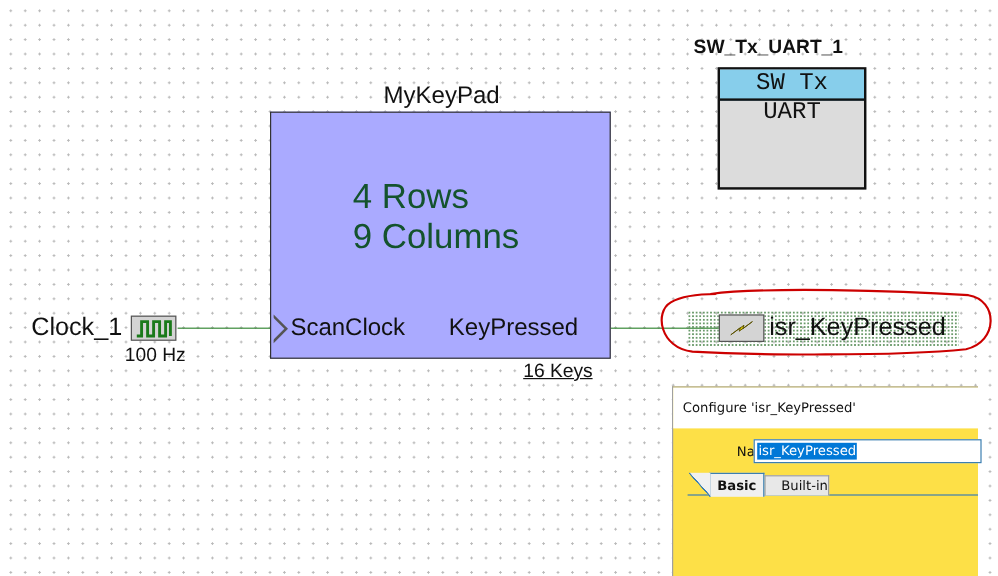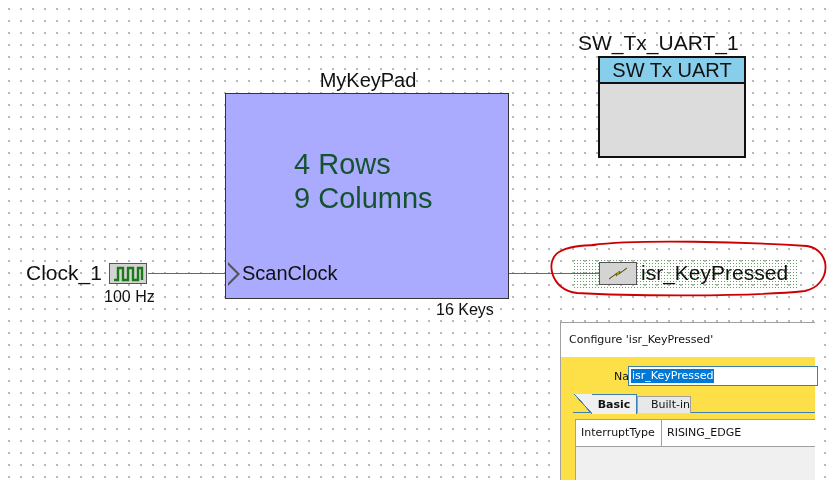--- a/index.html
+++ b/index.html
@@ -21,25 +21,25 @@
 
   
   .kp-name { left:226px; width:284px; top:69px; text-align:center; font-size:20px; color:#111; }
   .kp-box { left:225px; top:93px; width:284px; height:206px; background:#aaaaff; border:1px solid #333; box-sizing:border-box; }
   .kp-header { position:absolute; left:0; top:0; right:0; height:26px; background:#00bb00; border-bottom:1px solid #333; text-align:center; font-size:20px; line-height:26px; color:#111; }
   .kp-rows { position:absolute; left:68px; top:53px; font-size:29px; line-height:34px; color:#14532d; }
   .kp-clk-pin { position:absolute; left:2px; top:168px; width:0; height:0; border-top:12px solid transparent; border-bottom:12px solid transparent; border-left:12px solid #555; }
   .kp-clk-pin::after { content:""; position:absolute; left:-13px; top:-10px; border-top:10px solid transparent; border-bottom:10px solid transparent; border-left:10px solid #aaaaff; }
   .kp-scan { position:absolute; left:16px; top:168px; font-size:20px; color:#111; }
   .kp-keypressed { position:absolute; left:148px; top:168px; font-size:20px; color:#111; }
-  .kp-keys { left:436px; top:301px; font-size:16px; color:#111; }
+  .kp-keys { left:436px; top:301px; font-size:16px; color:#111;text-decoration:underline; }
 
   
-  .uart-name { left:578px; top:31px; font-size:21px; color:#111; }
-  .uart-box { left:598px; top:56px; width:148px; height:102px; background:#dcdcdc; border:2px solid #111; box-sizing:border-box; }
+  .uart-name { left:578px; top:31px; font-size:16px; color:#111;font-weight:bold; }
+  .uart-box { left:598px; top:56px; width:124px; height:102px; background:#dcdcdc; border:2px solid #111; box-sizing:border-box;font-family:Liberation Mono, monospace; }
   .uart-header { position:absolute; left:0; top:0; right:0; height:24px; background:#87ceeb; border-bottom:2px solid #111; text-align:center; font-size:20px; line-height:24px; color:#111; }
 
   
   .isr-area { left:573px; top:259px; width:226px; height:30px;
     background-image: radial-gradient(circle, #6a9a6a 0.7px, transparent 1px);
     background-size: 3px 3px; }
   .isr-icon { left:599px; top:262px; width:38px; height:23px; background:#d4d4d4; border:1px solid #555; box-sizing:border-box; }
   .isr-label { left:641px; top:261px; font-size:21px; color:#111; }
   .isr-circle { left:547px; top:240px; width:285px; height:57px; }
 
@@ -74,20 +74,21 @@
 <div class="abs clock-freq">100 Hz</div>
 
 <div class="abs kp-name">MyKeyPad</div>
 <div class="abs kp-box">
   <div class="kp-rows">
     <div>4 Rows</div>
     <div>9 Columns</div>
   </div>
   <div class="kp-clk-pin"></div>
   <div class="kp-scan">ScanClock</div>
+  <div class="kp-keypressed">KeyPressed</div>
 </div>
 <div class="abs kp-keys">16 Keys</div>
 
 <div class="abs uart-name">SW_Tx_UART_1</div>
 <div class="abs uart-box">
   <div class="uart-header">SW Tx UART</div>
 </div>
 
 <div class="abs isr-area"></div>
 <div class="abs isr-icon">
@@ -102,20 +103,13 @@
 
 <div class="abs dlg">
   <div class="dlg-title">Configure 'isr_KeyPressed'</div>
   <div class="dlg-name-label">Name:</div>
   <div class="dlg-name-input">
     <span class="dlg-name-sel">isr_KeyPressed</span>
   </div>
   <div class="dlg-tabline"></div>
   <div class="tab-basic">Basic</div>
   <div class="tab-builtin">Built-in</div>
-  <div class="grid">
-    <div class="grid-row">
-      <div class="grid-key">InterruptType</div>
-      <div class="grid-sep"></div>
-      <div class="grid-val">RISING_EDGE</div>
-    </div>
-  </div>
 </div>
 
 </body></html>

